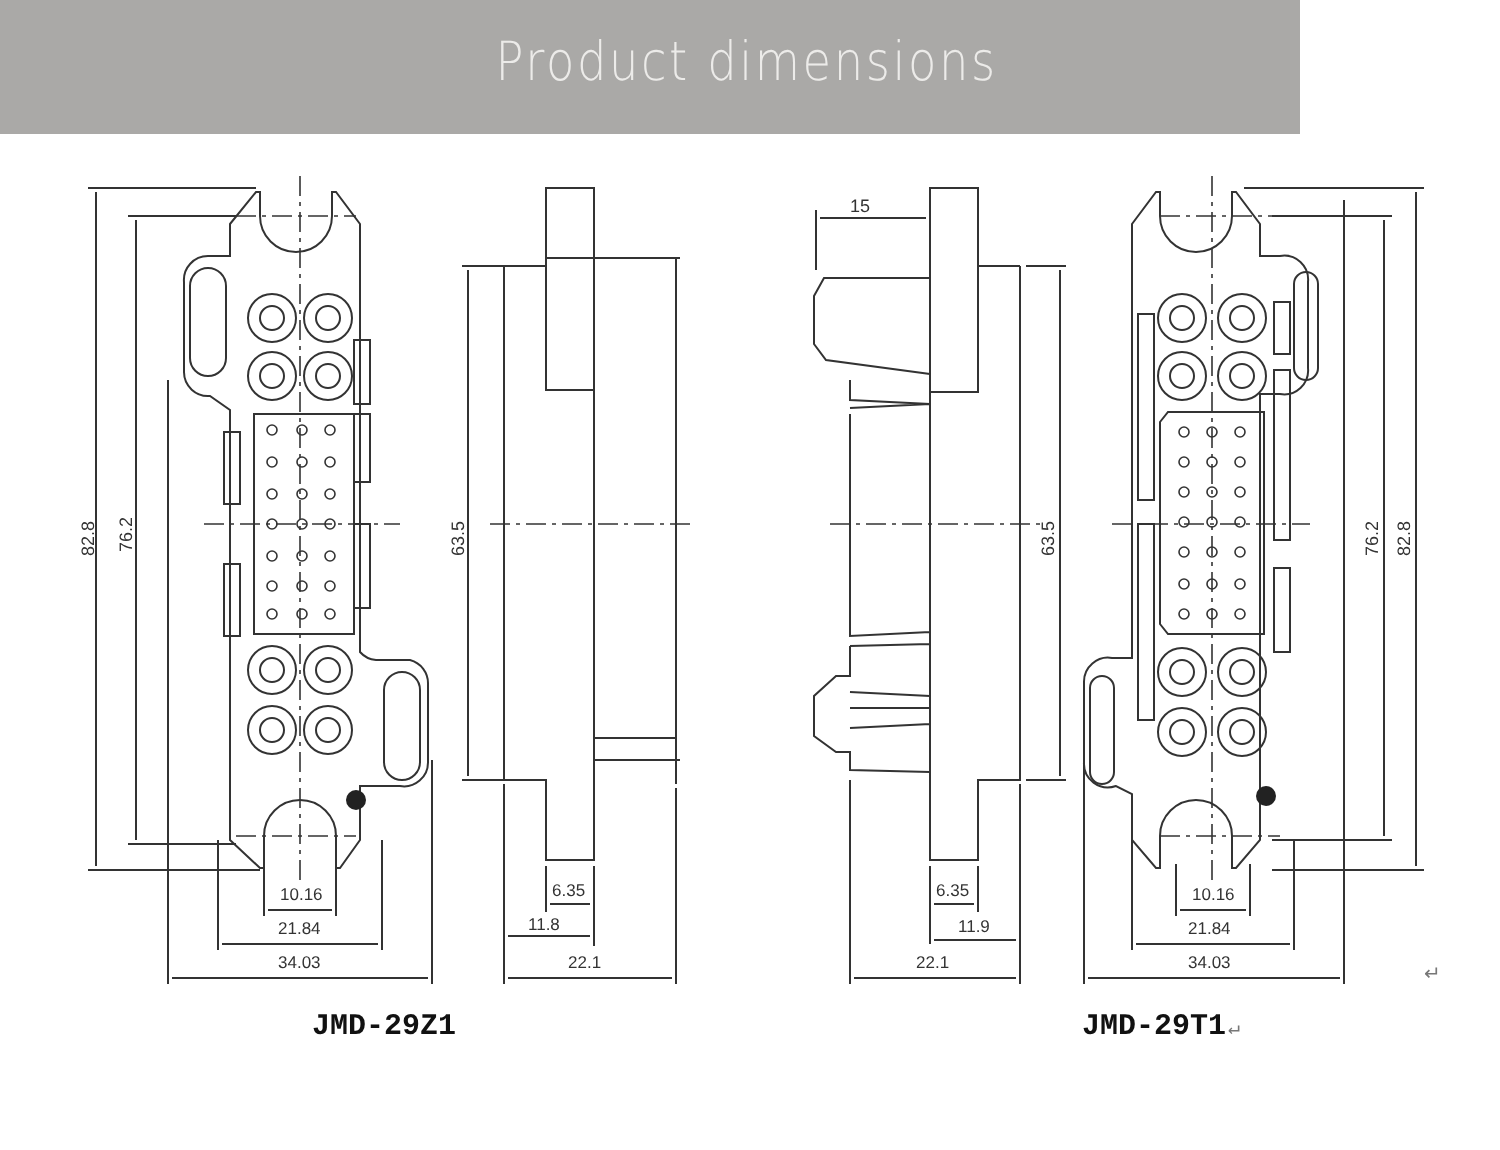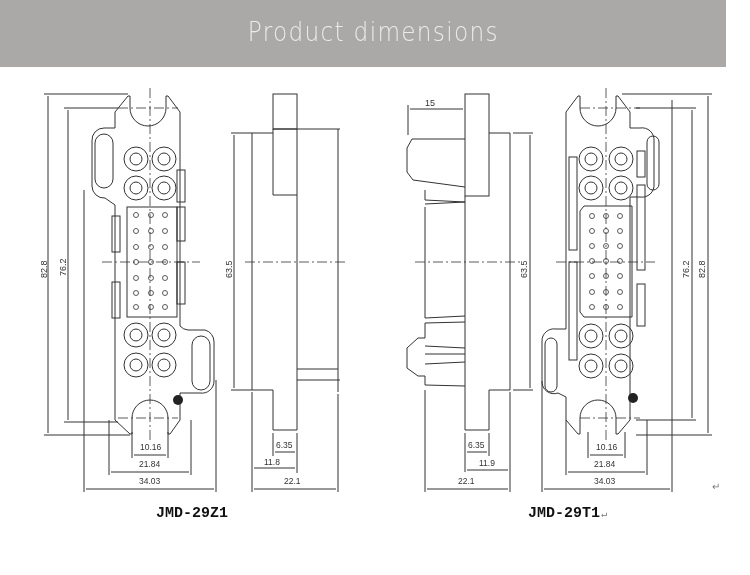--- a/index.html
+++ b/index.html
@@ -1,17 +1,17 @@
 <!DOCTYPE html>
 <html><head>
 <meta charset="utf-8">
 <style>
   html, body { margin: 0; padding: 0; }
   body { width: 750px; height: 575px; background: #ffffff; position: relative; overflow: hidden; font-family: "Liberation Sans", sans-serif; }
-  .header { position: absolute; left: 0; top: 0; width: 726px; height: 67px; background: #aaa9a7; }
+  .header { position: absolute; left: 0; top: 0; width: 650px; height: 67px; background: #aaa9a7; }
   .header-title { position: absolute; left: 0; width: 750px; top: 16px; text-align: center; color: #ecebe9; font-family: "DejaVu Sans", sans-serif; font-size: 27px; font-weight: 300; letter-spacing: 1.5px; transform: scaleX(0.86); transform-origin: 363px 0; }
   svg.drawing { position: absolute; left: 0; top: 67px; }
   .label { position: absolute; font-weight: bold; font-size: 15px; color: #111; font-family: Liberation Mono, monospace; }
   .ret { font-weight: normal; font-size: 10px; color: #777; margin-left: 1px; }
   .ret-lone { position: absolute; left: 712px; top: 481px; font-size: 10px; color: #777; }
 </style>
 </head>
 <body>
 
 <div class="header">
@@ -229,14 +229,14 @@
     <line x1="568" y1="472" x2="645" y2="472"></line>
     <text x="594" y="467" fill="#333" stroke="none" font-size="8.5">21.84</text>
     <line x1="542" y1="381" x2="542" y2="492"></line>
       <line x1="672" y1="100" x2="672" y2="492"></line>
     <line x1="544" y1="489" x2="670" y2="489"></line>
     <text x="594" y="484" fill="#333" stroke="none" font-size="8.5">34.03</text>
   </g>
 </svg>
 
 <div class="label" style="left:156px; top:505px;"><span>JMD-29Z1</span></div>
-<div class="label" style="left:528px; top:505px;"><span>JMD-29T1</span><span class="ret">↵</span></div>
+<div class="label" style="left:541px; top:505px;"><span>JMD-29T1</span><span class="ret">↵</span></div>
 <div class="ret-lone">↵</div>
 
 </body></html>

